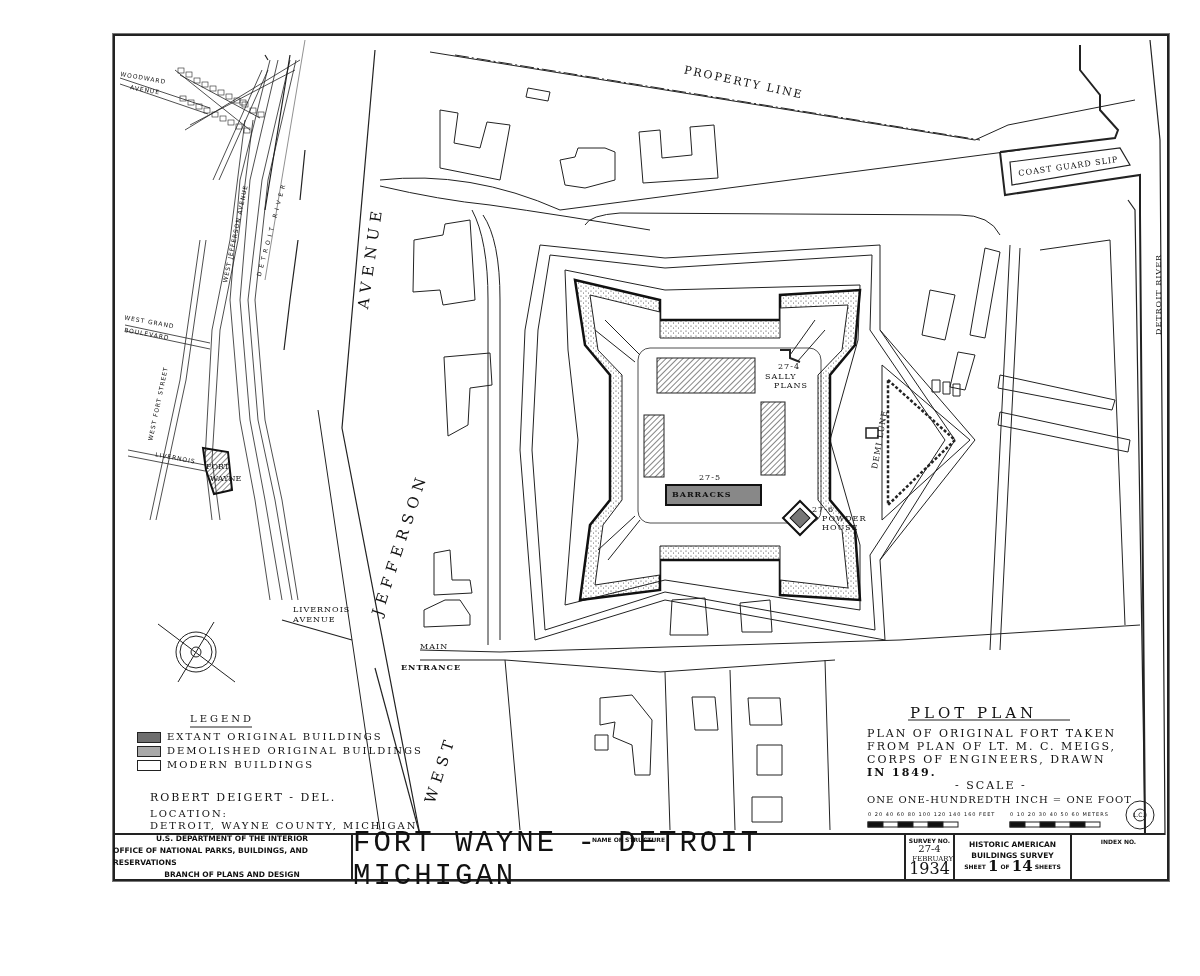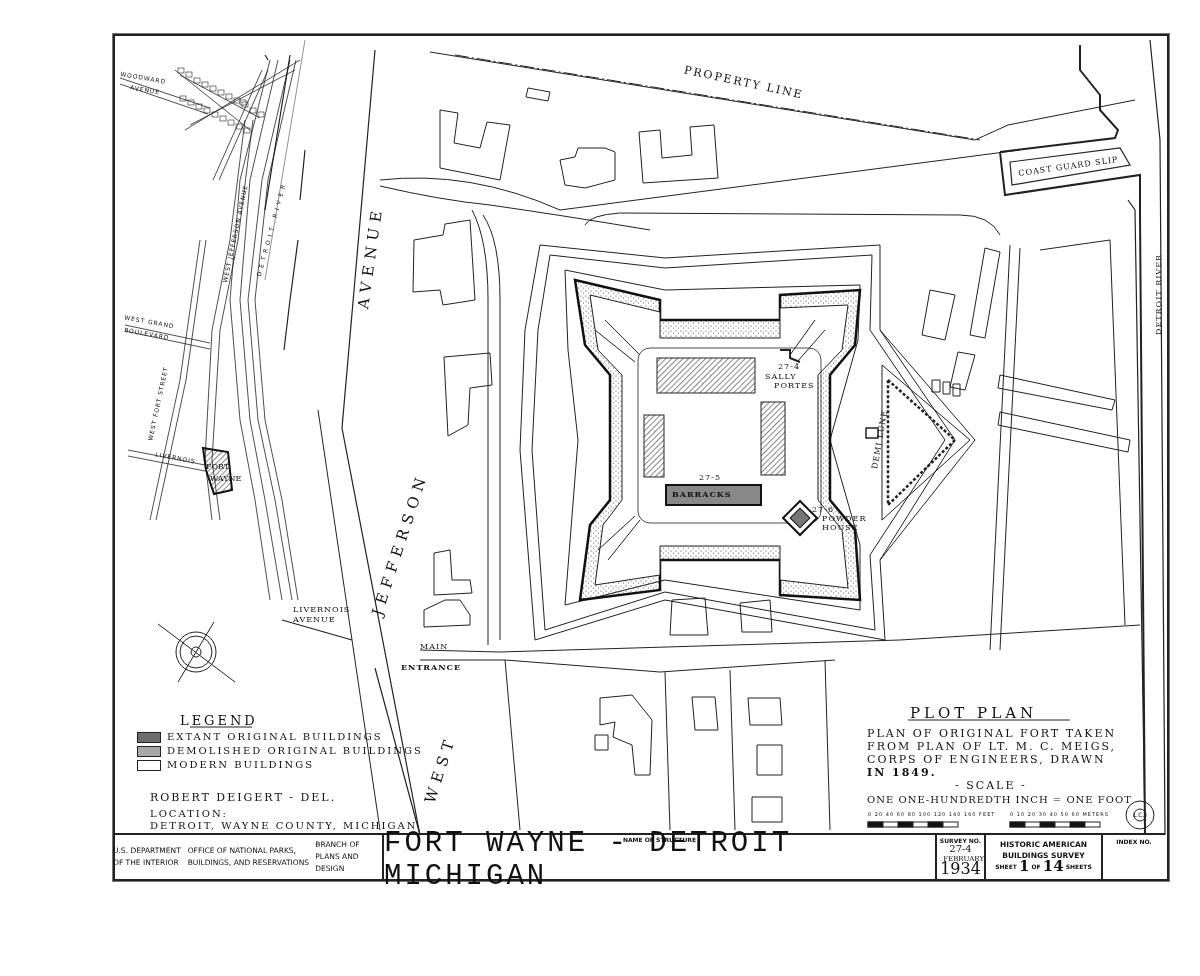--- a/index.html
+++ b/index.html
@@ -5,21 +5,21 @@
   html, body { margin: 0; padding: 0; background: #ffffff; }
   body { width: 1200px; height: 976px; position: relative; overflow: hidden; font-family: "DejaVu Serif", serif; color: #111; }
   .sheet { position: absolute; left: 113px; top: 34px; width: 1052px; height: 843px; border: 2px solid #222; box-shadow: 0 0 0 1px #777; background: #fff; }
   svg.map { position: absolute; left: 0; top: 0; }
   .lbl { position: absolute; font-family: "DejaVu Serif", serif; color: #111; white-space: nowrap; letter-spacing: 2px; }
   .small { font-size: 8px; letter-spacing: 1px; }
   .tiny { font-size: 6px; letter-spacing: 1px; font-family: "DejaVu Sans", sans-serif; }
   .title-block { position: absolute; left: 113px; top: 833px; width: 1052px; height: 44px; border-top: 2px solid #222; display: flex; font-family: "DejaVu Sans", sans-serif; }
   .tb-cell { border-right: 2px solid #222; position: relative; height: 100%; box-sizing: border-box; }
   .tb-cell:last-child { border-right: none; }
-  .agency { width: 271px; display: flex; flex-direction: row; justify-content: center; align-items: center; font-size: 7.5px; font-weight: normal; line-height: 12px; }
+  .agency { width: 240px; display: flex; flex-direction: column; justify-content: center; align-items: center; font-size: 7.5px; font-weight: bold; line-height: 12px; }
   .structure { width: 553px; display: flex; justify-content: center; align-items: center; }
   .structure .cap { position: absolute; top: 1px; left: 50%; transform: translateX(-50%); font-size: 6px; font-weight: bold; }
   .structure .name { font-family: Liberation Mono, monospace; font-size: 29px; letter-spacing: 3px; margin-top: 6px; }
   .survey { width: 49px; text-align: center; font-size: 6px; font-weight: bold; padding-top: 2px; }
   .survey .no, .survey .mo, .survey .yr { font-family: "DejaVu Serif", serif; font-weight: normal; line-height: 10px; }
   .survey .no { font-size: 10px; }
   .survey .mo { font-size: 7px; text-align: right; }
   .survey .yr { font-size: 16px; }
   .habs { width: 117px; text-align: center; font-size: 7.5px; font-weight: bold; line-height: 11px; padding-top: 4px; }
   .habs .big { font-family: "DejaVu Serif", serif; font-size: 15px; font-weight: bold; vertical-align: -2px; }
@@ -202,41 +202,41 @@
 <div class="lbl small" style="left:1118px;top:290px;transform:rotate(-90deg);">DETROIT RIVER</div>
 <div class="lbl" style="left:318px;top:248px;font-size:15px;letter-spacing:6px;transform:rotate(-82deg);">AVENUE</div>
 <div class="lbl" style="left:325px;top:535px;font-size:15px;letter-spacing:6px;transform:rotate(-72deg);">JEFFERSON</div>
 <div class="lbl" style="left:405px;top:760px;font-size:15px;letter-spacing:6px;transform:rotate(-72deg);">WEST</div>
 <div class="lbl small" style="left:293px;top:605px;">LIVERNOIS</div>
 <div class="lbl small" style="left:293px;top:615px;">AVENUE</div>
 <div class="lbl small" style="left:420px;top:642px;">MAIN</div>
 <div class="lbl small" style="left:401px;top:662px;font-weight:bold;">ENTRANCE</div>
 <div class="lbl small" style="left:778px;top:362px;">27-4</div>
 <div class="lbl small" style="left:765px;top:372px;">SALLY</div>
-<div class="lbl small" style="left:774px;top:381px;">PORTES</div>
+<div class="lbl small" style="left:774px;top:381px;">PLANS</div>
 <div class="lbl small" style="left:699px;top:473px;">27-5</div>
 <div class="lbl small" style="left:672px;top:489px;color:#111;font-weight:bold;">BARRACKS</div>
 <div class="lbl small" style="left:812px;top:505px;">27-6</div>
 <div class="lbl small" style="left:822px;top:514px;">POWDER</div>
 <div class="lbl small" style="left:822px;top:523px;">HOUSE</div>
 <div class="lbl small" style="left:850px;top:435px;transform:rotate(-80deg);">DEMI LUNE</div>
 
 <div class="lbl tiny" style="left:120px;top:74px;transform:rotate(10deg);">WOODWARD</div>
 <div class="lbl tiny" style="left:130px;top:86px;transform:rotate(10deg);">AVENUE</div>
 <div class="lbl tiny" style="left:185px;top:230px;transform:rotate(-78deg);">WEST JEFFERSON AVENUE</div>
 <div class="lbl tiny" style="left:222px;top:225px;transform:rotate(-75deg);letter-spacing:4px;">DETROIT RIVER</div>
 <div class="lbl tiny" style="left:124px;top:318px;transform:rotate(10deg);">WEST GRAND</div>
 <div class="lbl tiny" style="left:124px;top:330px;transform:rotate(10deg);">BOULEVARD</div>
 <div class="lbl tiny" style="left:120px;top:400px;transform:rotate(-78deg);">WEST FORT STREET</div>
 <div class="lbl tiny" style="left:155px;top:454px;transform:rotate(10deg);">LIVERNOIS</div>
 <div class="lbl tiny" style="left:206px;top:462px;font-family:'DejaVu Serif',serif;font-size:8px;letter-spacing:0;">FORT</div>
 <div class="lbl tiny" style="left:210px;top:474px;font-family:'DejaVu Serif',serif;font-size:8px;letter-spacing:0;">WAYNE</div>
 
 <div>
-  <div class="lbl" style="left:180px;top:713px;font-size:13px;letter-spacing:3px;">LEGEND</div>
+  <div class="lbl" style="left:190px;top:713px;font-size:10px;letter-spacing:3px;">LEGEND</div>
   <div class="lbl" style="left:137px;top:731px;font-size:10px;">
     <span class="legend-swatch" style="background:#6e6e6e;"></span><span>EXTANT ORIGINAL BUILDINGS</span>
   </div>
   <div class="lbl" style="left:137px;top:745px;font-size:10px;">
     <span class="legend-swatch" style="background:#a8a8a8;"></span><span>DEMOLISHED ORIGINAL BUILDINGS</span>
   </div>
   <div class="lbl" style="left:137px;top:759px;font-size:10px;">
     <span class="legend-swatch" style="background:#fff;"></span><span>MODERN BUILDINGS</span>
   </div>
   <div class="lbl" style="left:150px;top:791px;font-size:11px;">ROBERT DEIGERT - DEL.</div>

